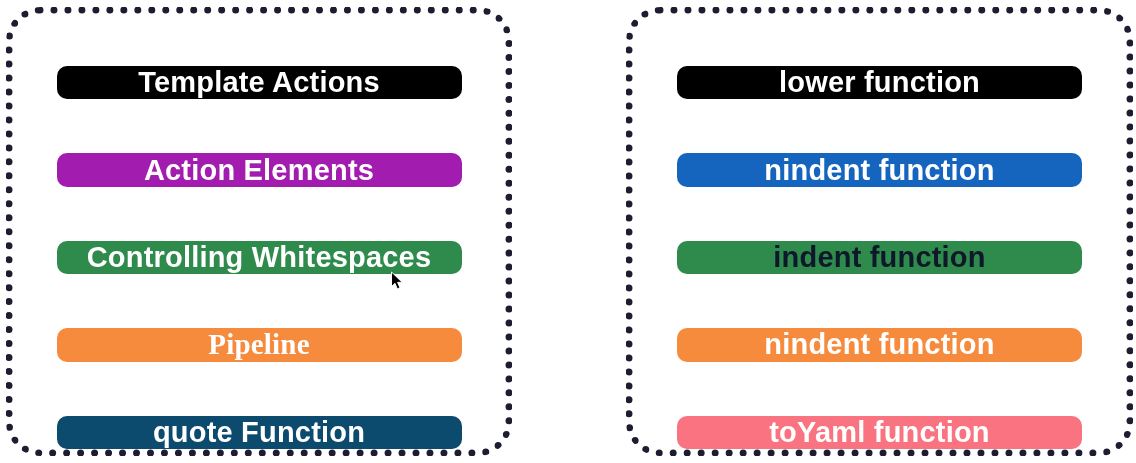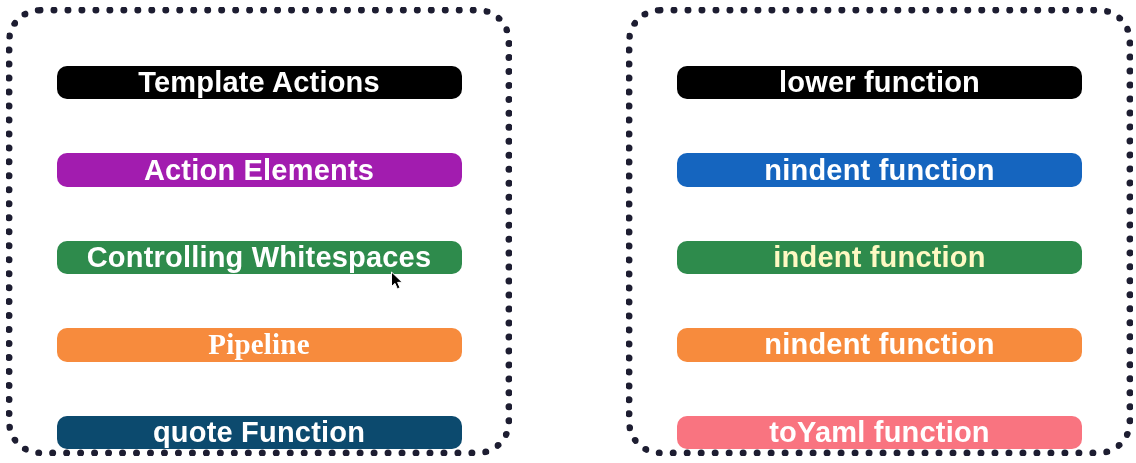--- a/index.html
+++ b/index.html
@@ -59,20 +59,20 @@
 <section class="panel" data-panel="0" style="border-color: rgb(29, 29, 49);">
     <div class="pill" style="background: rgb(0, 0, 0); color: rgb(255, 255, 255);">Template Actions</div>
     <div class="pill" style="background: #a21caf; color: rgb(255, 255, 255);">Action Elements</div>
     <div class="pill" style="background: rgb(46, 139, 76); color: rgb(255, 255, 255); text-align: center;">Controlling Whitespaces</div>
     <div class="pill" style="background: rgb(247, 139, 61); color: rgb(255, 255, 255); font-family: Liberation Serif, serif;">Pipeline</div>
     <div class="pill" style="background: #0c4a6e; color: rgb(255, 255, 255);">quote Function</div>
   </section>
 <section class="panel" data-panel="1" style="border-color: rgb(29, 29, 49); justify-content: flex-end;">
     <div class="pill" style="background: rgb(0, 0, 0); color: rgb(255, 255, 255);">lower function</div>
     <div class="pill" style="background: rgb(21, 101, 191); color: rgb(255, 255, 255);">nindent function</div>
-    <div class="pill" style="background: rgb(46, 139, 76); color: #fef9c3;">indent function</div>
+    <div class="pill" style="background: rgb(46, 139, 76); color: #0f172a;">indent function</div>
     <div class="pill" style="background: rgb(247, 139, 61); color: rgb(255, 255, 255);">nindent function</div>
     <div class="pill" style="background: rgb(249, 116, 128); color: rgb(255, 255, 255);">toYaml function</div>
   </section>
 
 <svg class="cursor" viewBox="0 0 14 20" xmlns="http://www.w3.org/2000/svg">
   <path d="M1.5,1 L1.5,15.5 L5,12.4 L7.3,17.9 L10,16.7 L7.6,11.4 L12.2,11.3 Z" fill="#000000" stroke="#ffffff" stroke-width="1"></path>
 </svg>
 
 </body></html>

